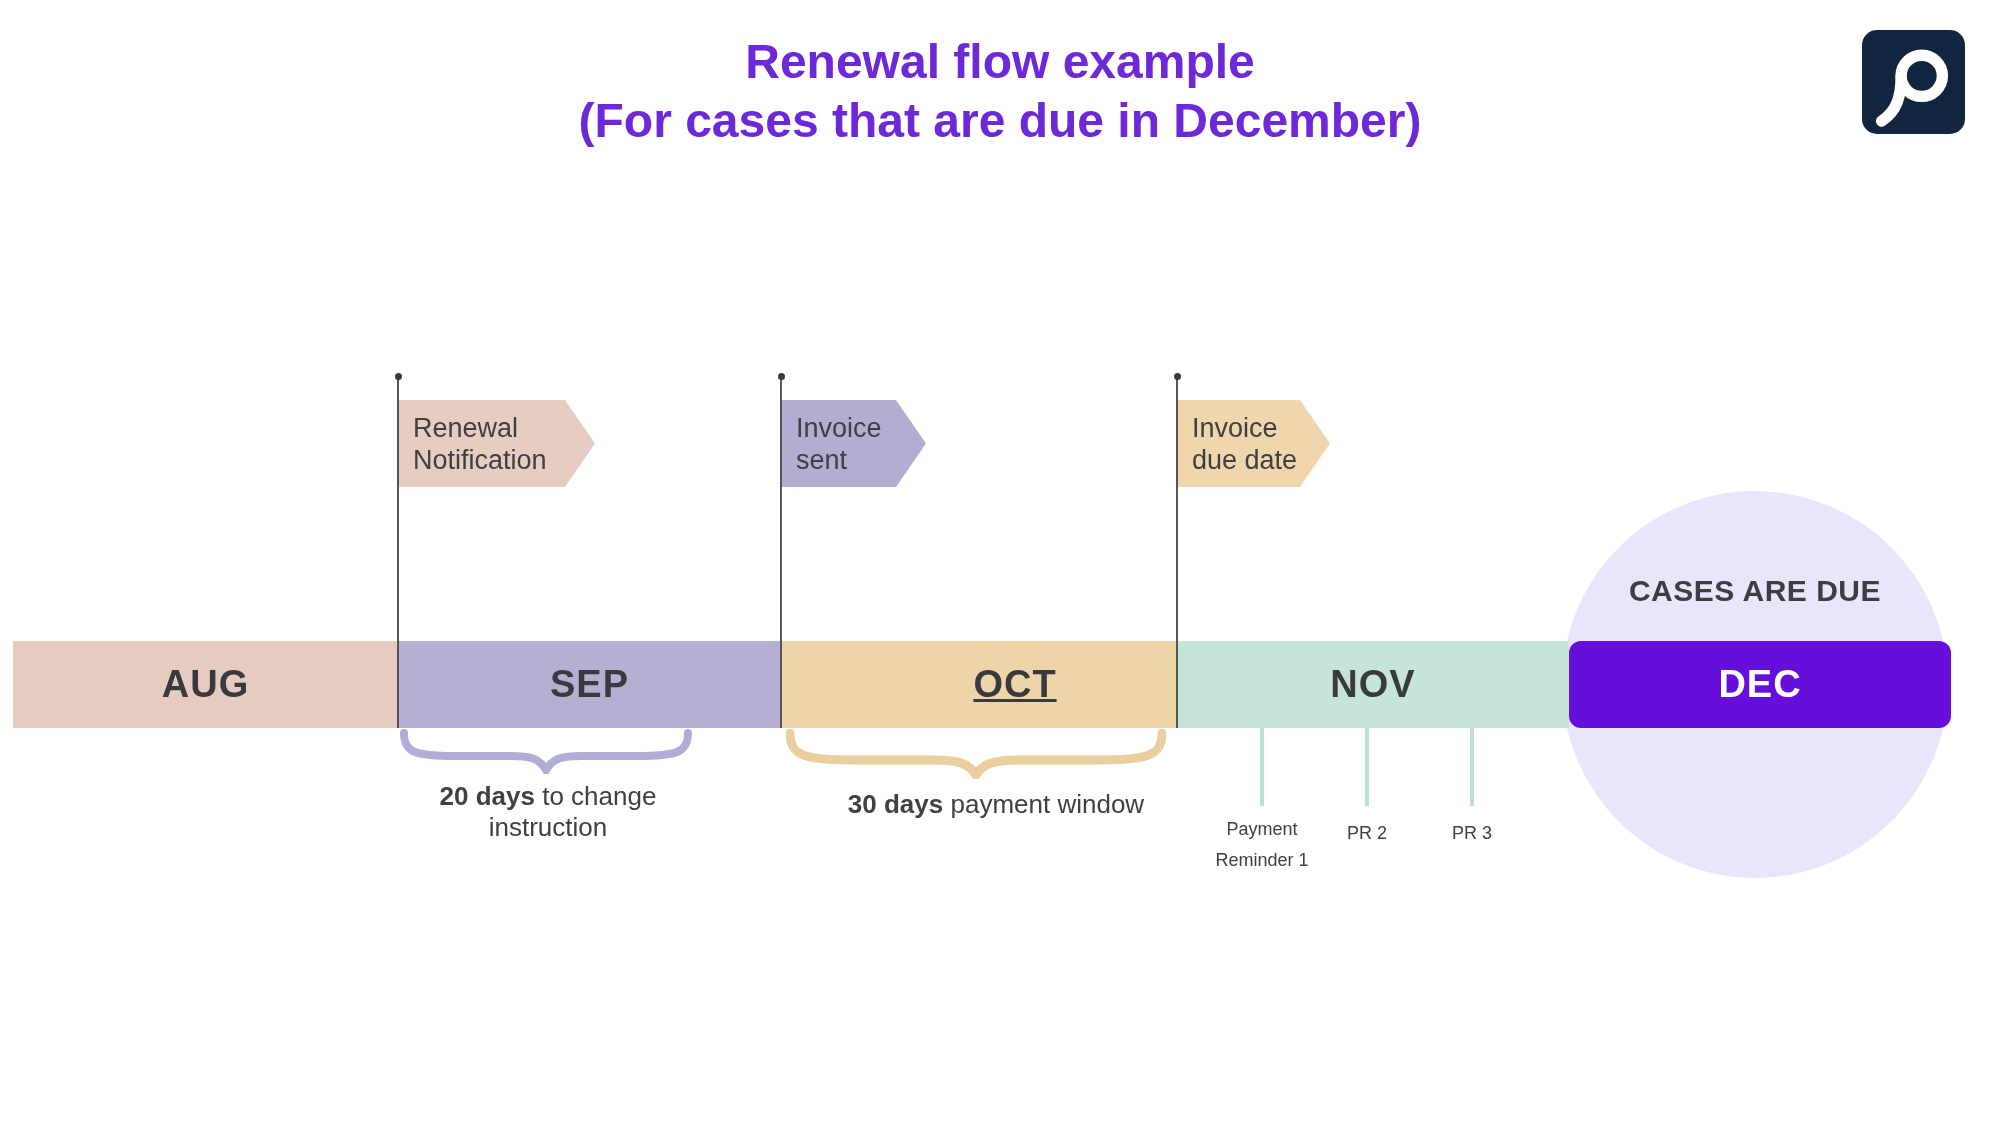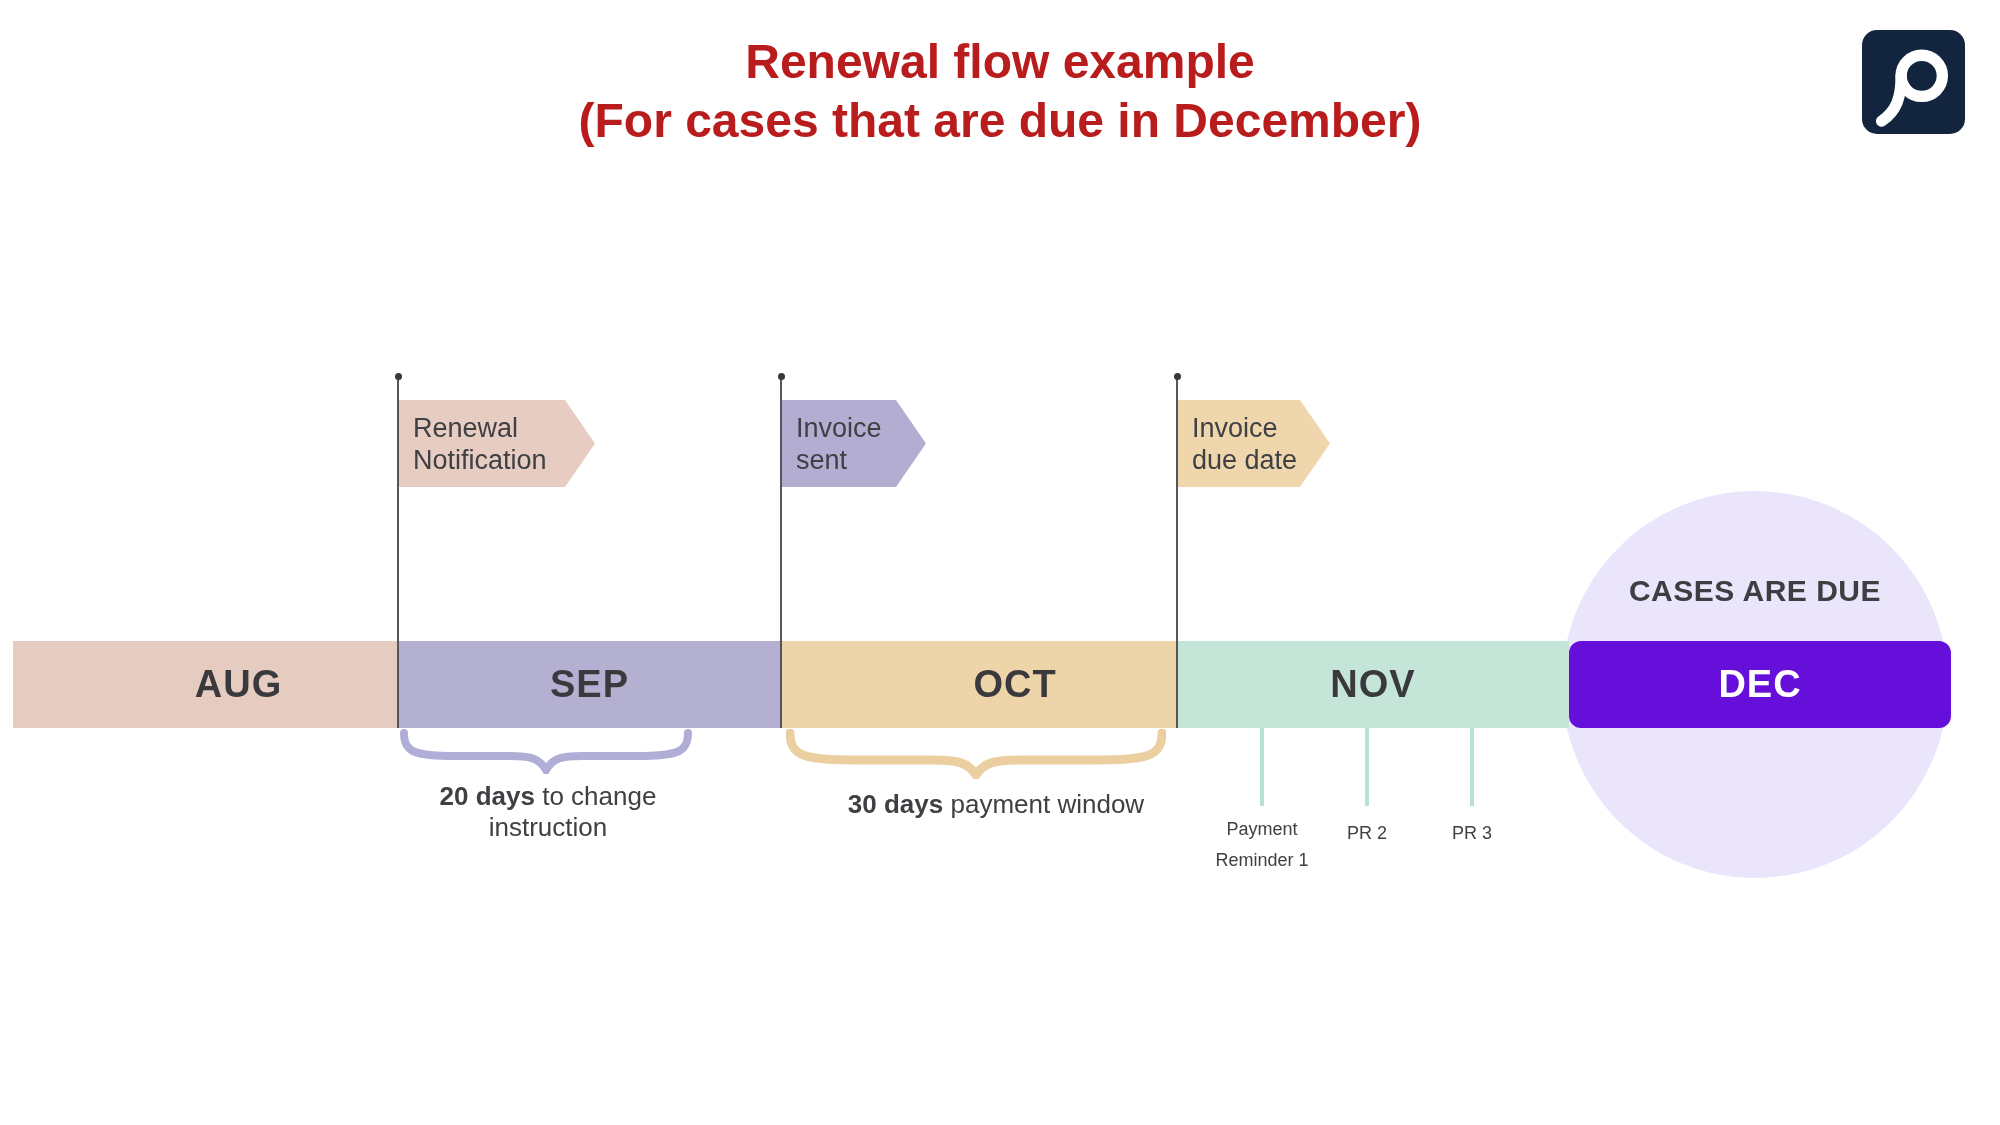--- a/index.html
+++ b/index.html
@@ -25,23 +25,23 @@
   .cases-due{
     position:absolute;left:1562px;top:574px;width:386px;text-align:center;z-index:2;
     font-size:30px;font-weight:700;color:#3e3e42;letter-spacing:0.5px;
   }
   
   .bar-seg{
     position:absolute;top:641px;height:87px;z-index:2;
     display:flex;align-items:center;justify-content:center;
     font-size:38px;font-weight:700;color:#3a3a3e;letter-spacing:1px;
   }
-  .seg-aug{left:13px;width:385px;padding-left:33px;}
+  .seg-aug{left:13px;width:385px;}
   .seg-sep{left:398px;width:383px;}
-  .seg-oct{left:781px;width:468px;}
+  .seg-oct{left:781px;width:468px;text-decoration:underline;}
   .seg-nov{left:1177px;width:392px;}
   .seg-dec{left:1569px;width:382px;color:#ffffff;}
   
   .vline{position:absolute;top:376px;width:2px;height:352px;background:#55555a;z-index:3;}
   .vline-dot{position:absolute;top:373px;width:7px;height:7px;border-radius:50%;background:#39393d;z-index:3;}
   .vl-1{left:397px;} .vd-1{left:395px;}
   .vl-2{left:780px;} .vd-2{left:778px;}
   .vl-3{left:1176px;} .vd-3{left:1174px;}
   
   .flag{
@@ -74,21 +74,21 @@
   }
   .rem-1{left:1170px;top:814px;width:184px;}
   .rem-2{left:1319px;top:818px;width:96px;}
   .rem-3{left:1424px;top:818px;width:96px;}
 </style>
 </head>
 <body>
 
 <div class="canvas">
 
-  <div class="title" style="color: #b91c1c;">
+  <div class="title" style="color: #6d28d9;">
     <div>Renewal flow example</div>
     <div>(For cases that are due in December)</div>
   </div>
 
   <div class="logo" style="background-color: rgb(19, 37, 62);">
     <svg viewBox="0 0 100 100">
       <circle cx="58" cy="44" r="20" fill="none" stroke="#ffffff" stroke-width="11"></circle>
       <path d="M38,44 C38,64 34,78 19,88" fill="none" stroke="#ffffff" stroke-width="11" stroke-linecap="round"></path>
     </svg>
   </div>

